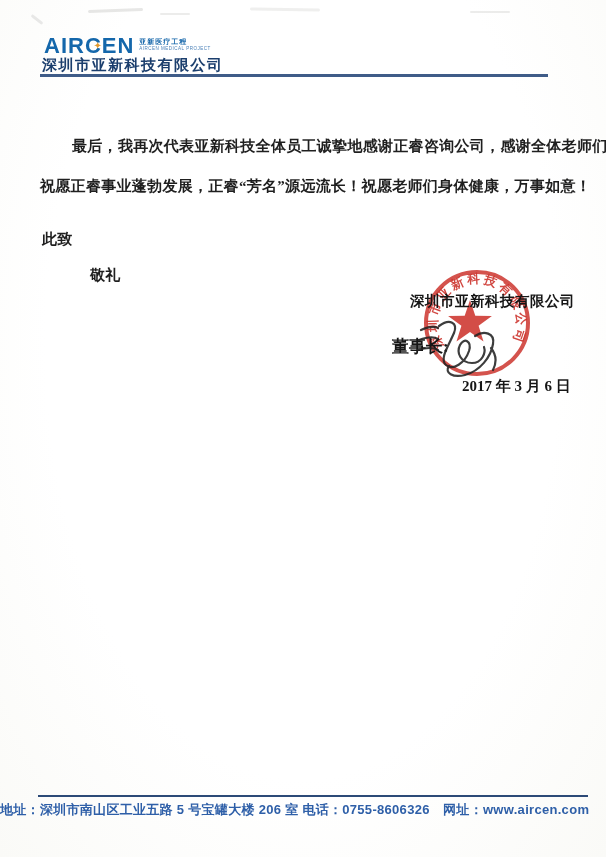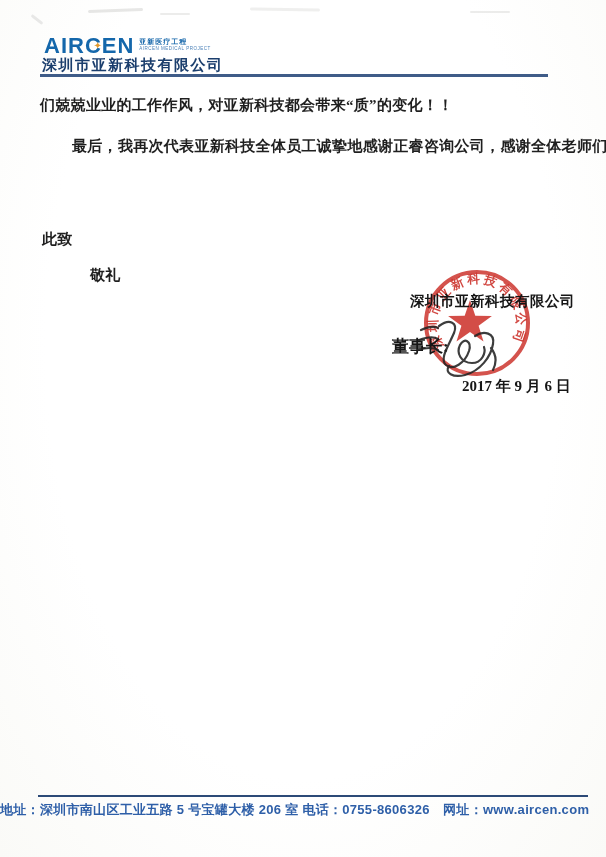--- a/index.html
+++ b/index.html
@@ -90,28 +90,28 @@
         <span>EN</span>
     </div>
     <div class="logo-subs">
       <div class="logo-sub-cn">亚新医疗工程</div>
       <div class="logo-sub-en">AIRCEN MEDICAL PROJECT</div>
     </div>
   </div>
   <div class="header-company">深圳市亚新科技有限公司</div>
   <div class="header-rule"></div>
 
-  <div class="bodyline l1">们兢兢业业的工作作风，对亚新科技都会带来“质”的变化！！</div>
   <div class="bodyline p2a">最后，我再次代表亚新科技全体员工诚挚地感谢正睿咨询公司，感谢全体老师们，</div>
+  <div class="bodyline p2b">祝愿正睿事业蓬勃发展，正睿“芳名”源远流长！祝愿老师们身体健康，万事如意！</div>
   <div class="bodyline close">此致</div>
   <div class="bodyline salut">敬礼</div>
 
   <div class="sig-company">深圳市亚新科技有限公司</div>
   <div class="sig-title">董事长:</div>
-  <div class="sig-date">2017 年 9 月 6 日</div>
+  <div class="sig-date">2017 年 3 月 6 日</div>
 
   <div class="stamp-wrap">
     <svg width="114" height="114" viewBox="0 0 114 114">
       <defs>
         <path id="stampArc" d="M 24.2,79.9 A 40,40 0 1 1 89.8,79.9" fill="none"></path>
       </defs>
       <circle cx="57" cy="57" r="51" fill="none" stroke="#c8231c" stroke-width="4" opacity="0.85"></circle>
       <path d="M50,34 L55.3,49.7 L71.9,49.9 L58.6,59.8 L63.5,75.6 L50,66 L36.5,75.6 L41.4,59.8 L28.1,49.9 L44.7,49.7 Z" fill="#c8231c" opacity="0.88"></path>
       <text font-size="12.5" font-weight="bold" fill="#c8231c" letter-spacing="3" opacity="0.9" font-family="Liberation Serif, serif">
         <textPath href="#stampArc" startOffset="0">深圳市亚新科技有限公司</textPath>

